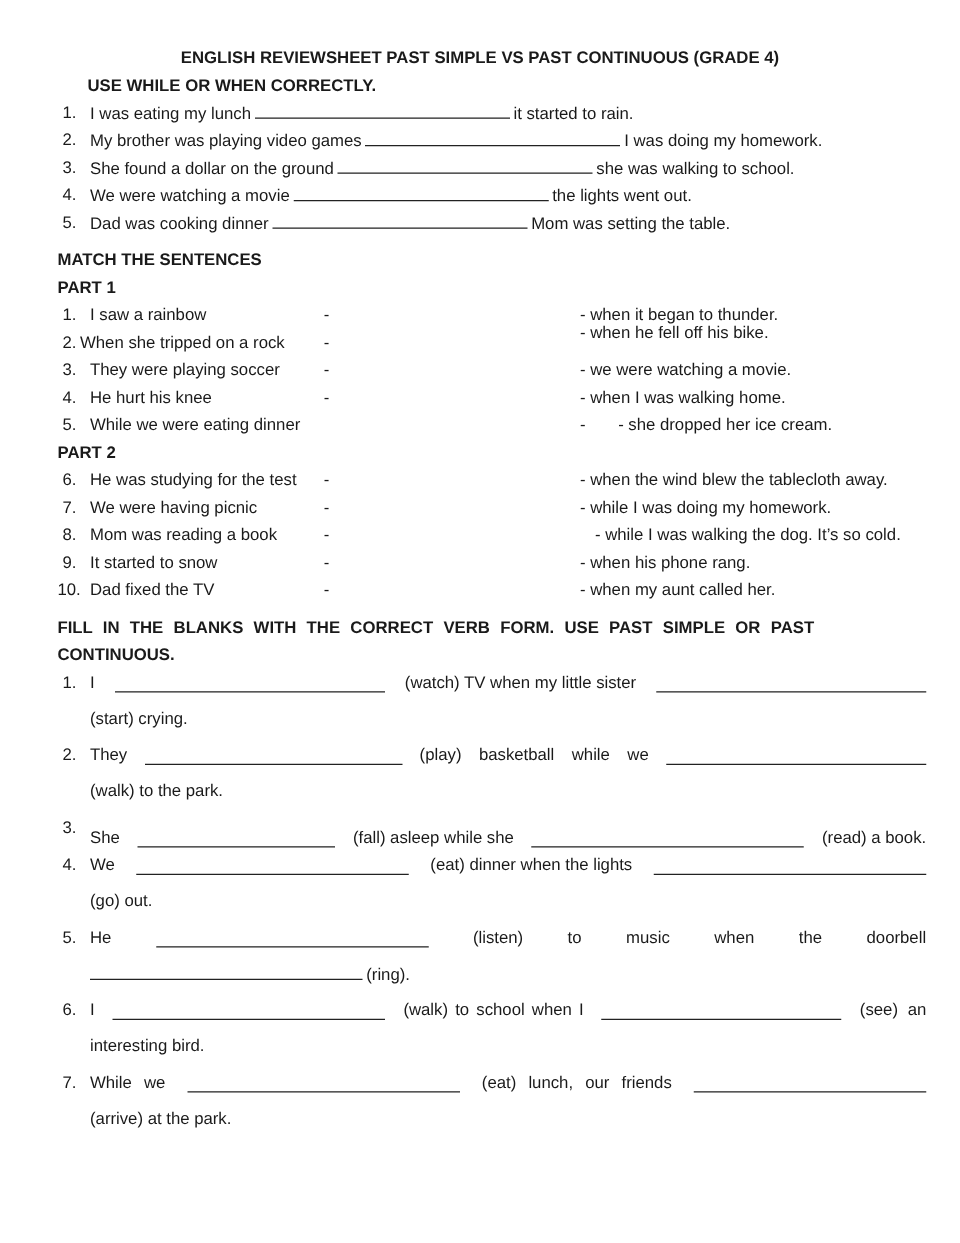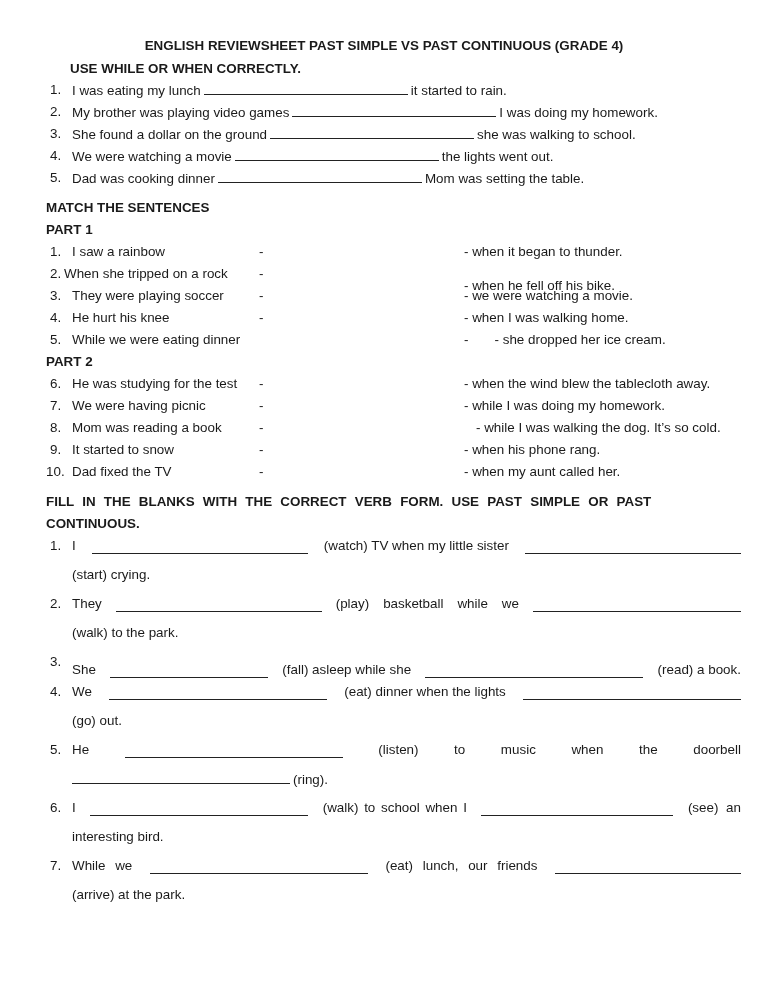--- a/index.html
+++ b/index.html
@@ -53,21 +53,21 @@
 
 <div>
   <div class="num" style="left:50px;top:244px;">1.</div>
   <div class="abs" style="left:72px;top:244px;">I saw a rainbow</div>
   <div class="abs" style="left:259px;top:244px;">-</div>
   <div class="abs" style="left:464px;top:244px;">- when it began to thunder.</div>
 
   <div class="num" style="left:50px;top:266px;">2.</div>
   <div class="abs" style="left:64px;top:266px;">When she tripped on a rock</div>
   <div class="abs" style="left:259px;top:266px;">-</div>
-  <div class="abs" style="left:464px;top:278px;">- when he fell off his bike.</div>
+  <div class="abs" style="left:464px;top:258px;">- when he fell off his bike.</div>
 
   <div class="num" style="left:50px;top:288px;">3.</div>
   <div class="abs" style="left:72px;top:288px;">They were playing soccer</div>
   <div class="abs" style="left:259px;top:288px;">-</div>
   <div class="abs" style="left:464px;top:288px;">- we were watching a movie.</div>
 
   <div class="num" style="left:50px;top:310px;">4.</div>
   <div class="abs" style="left:72px;top:310px;">He hurt his knee</div>
   <div class="abs" style="left:259px;top:310px;">-</div>
   <div class="abs" style="left:464px;top:310px;">- when I was walking home.</div>

